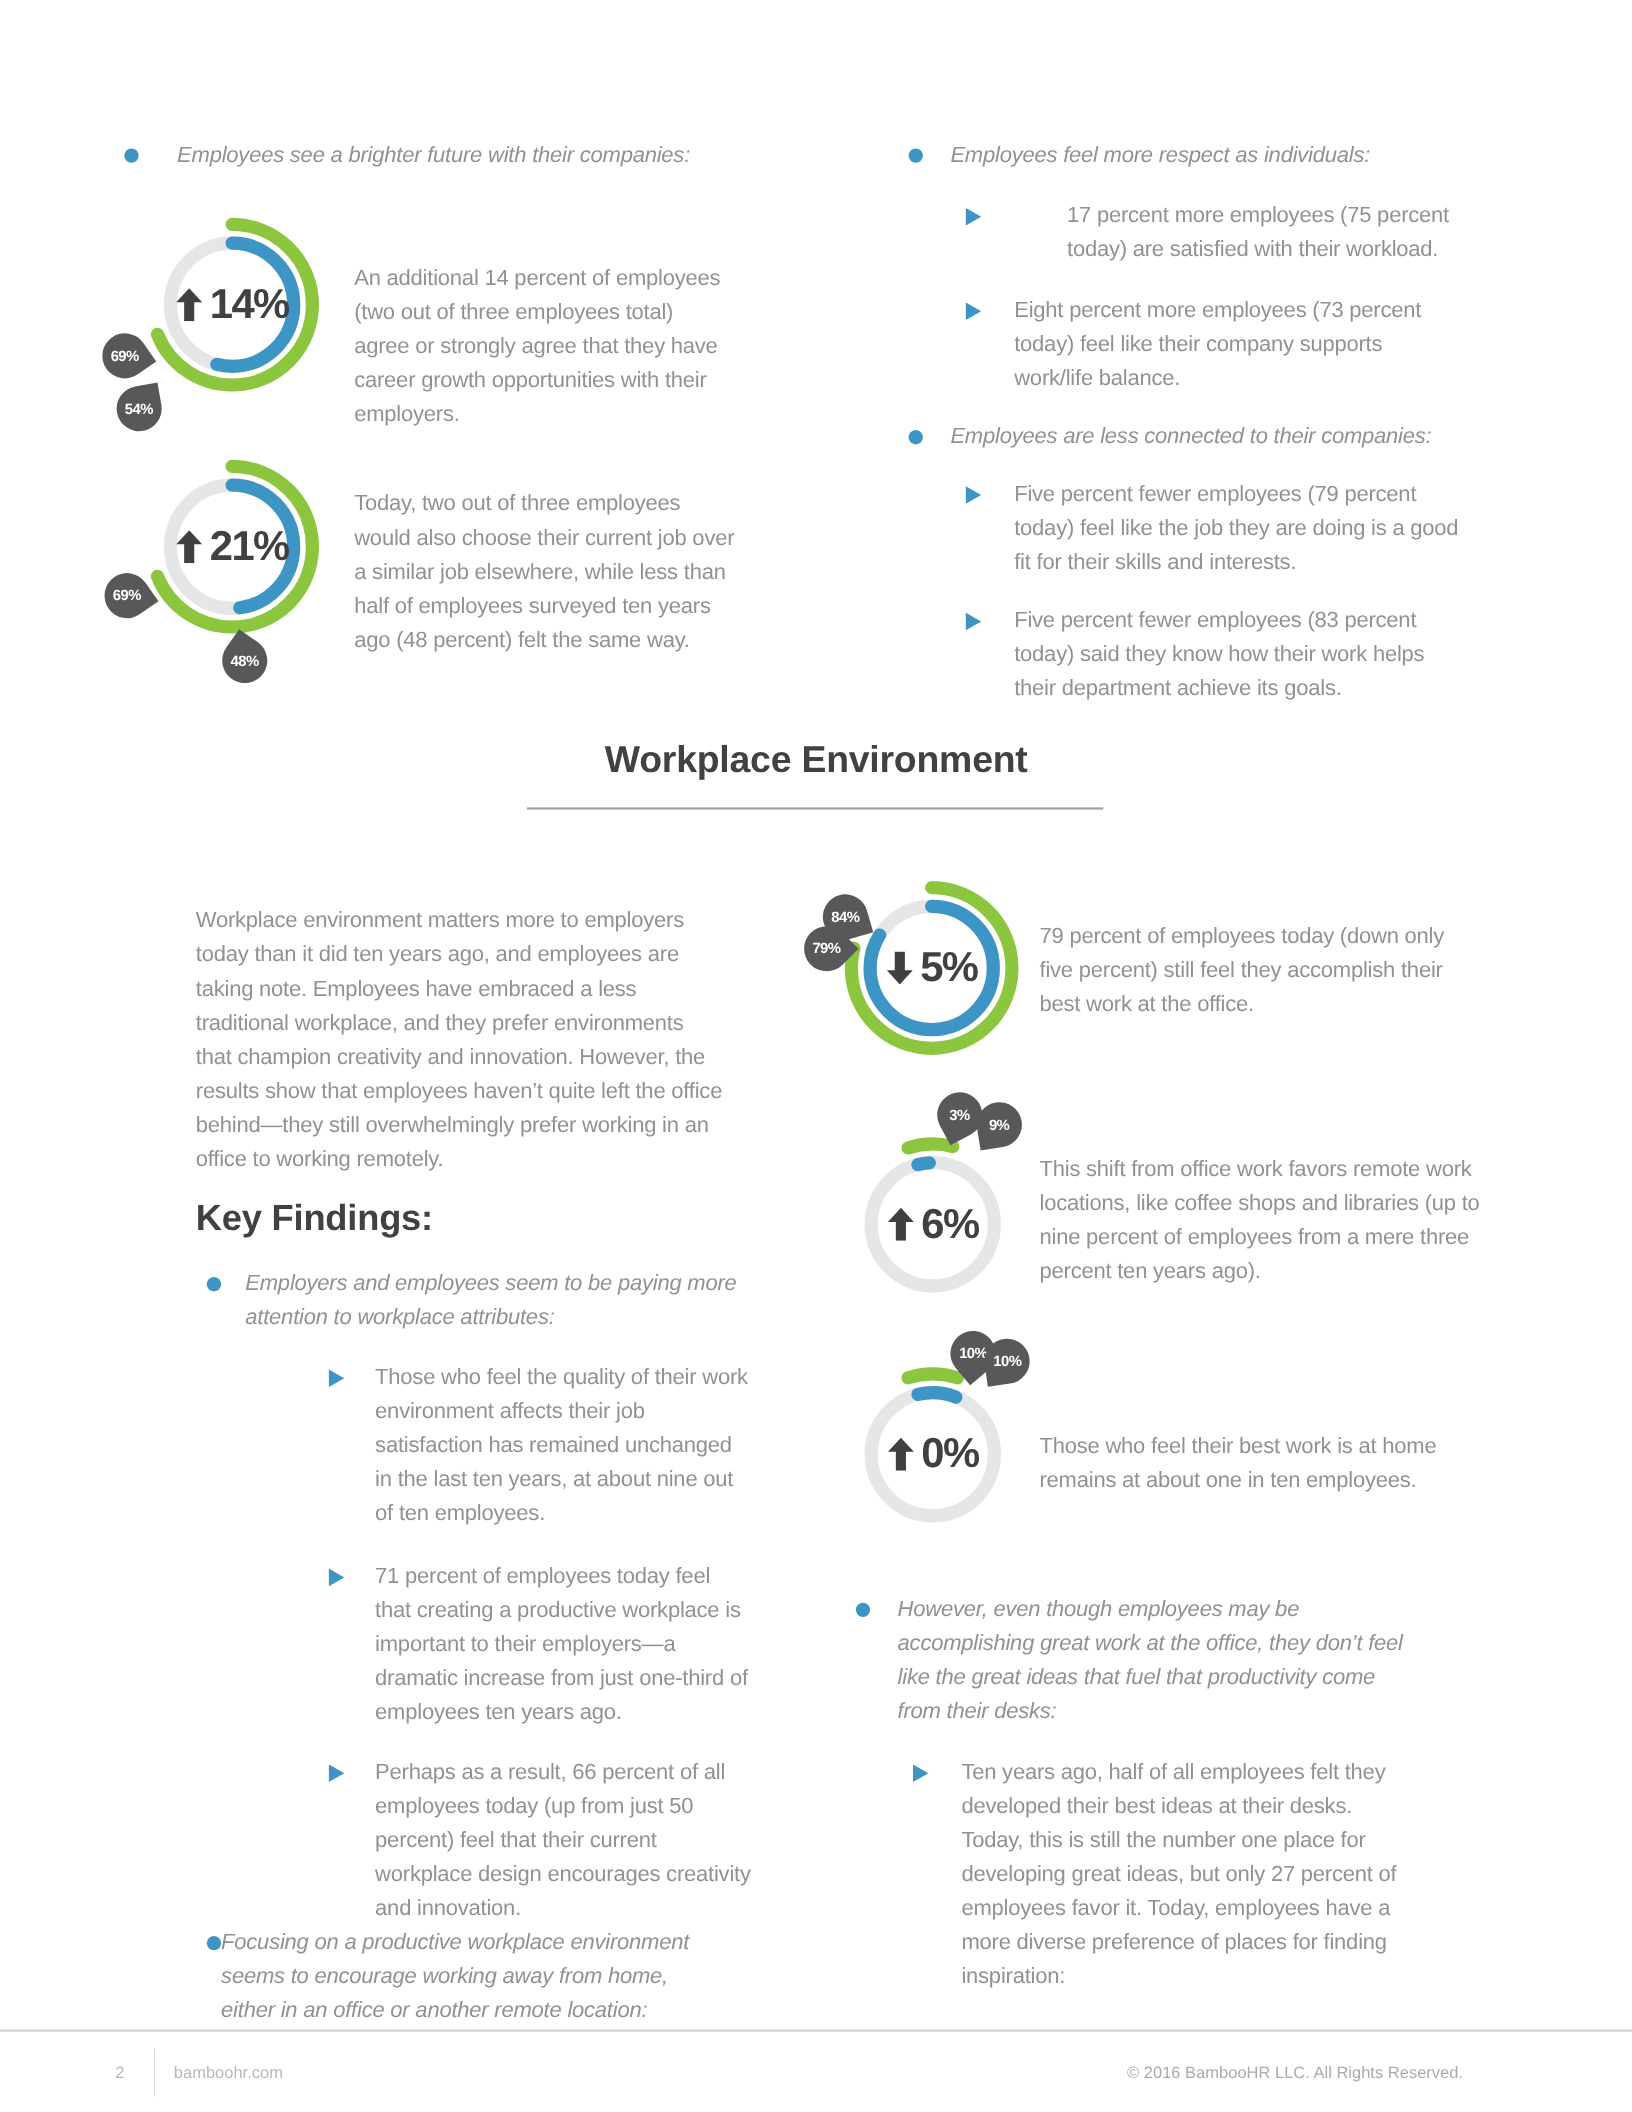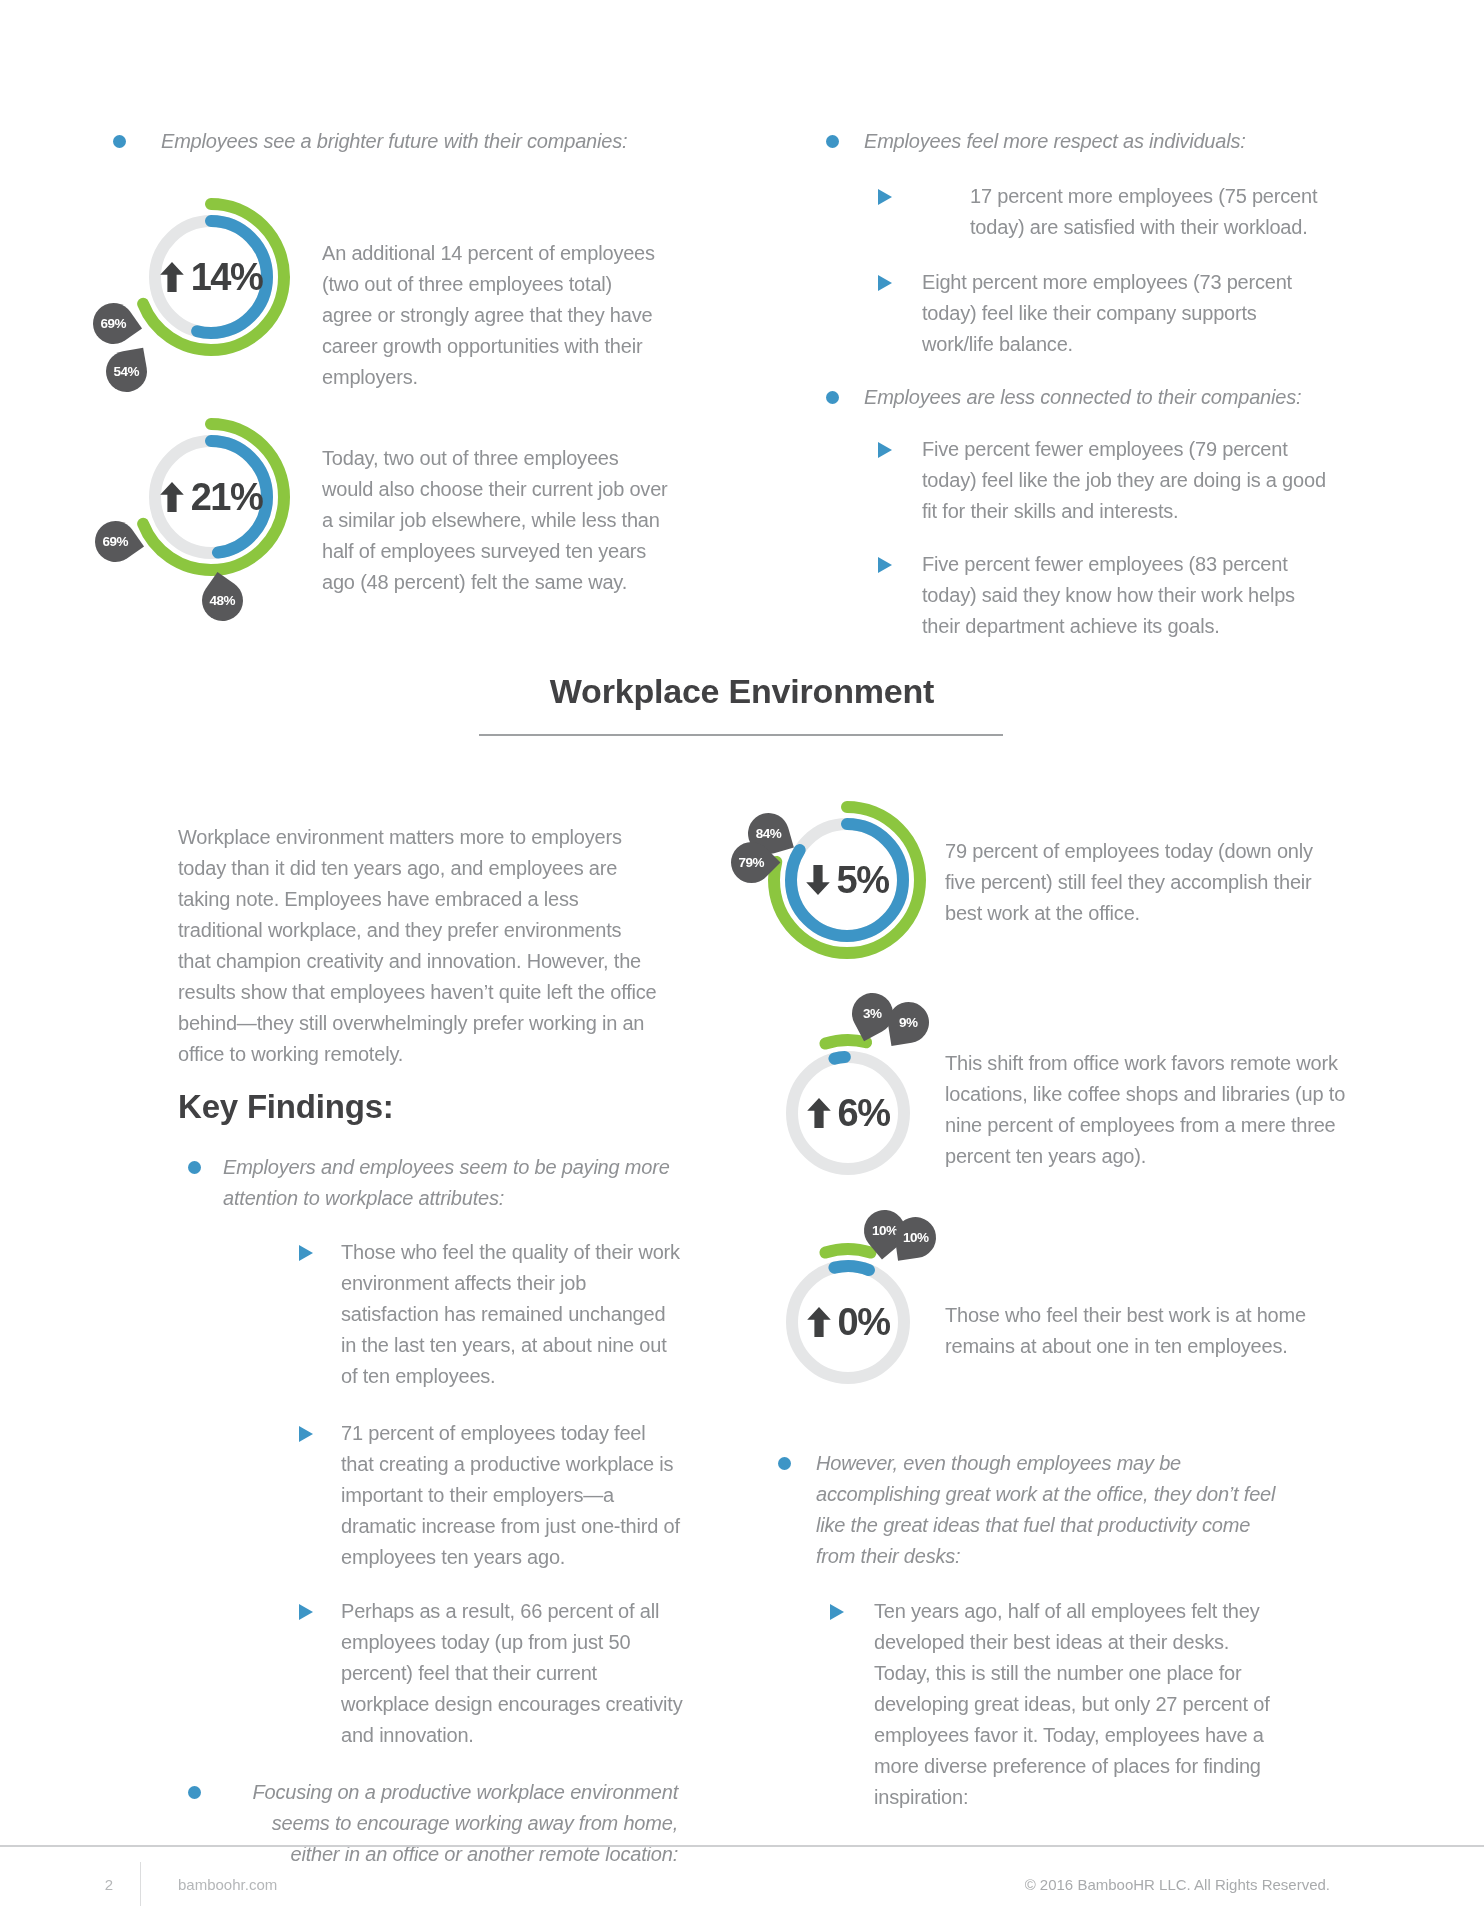--- a/index.html
+++ b/index.html
@@ -36,21 +36,21 @@
   
   .sec-title{position:absolute;left:0;top:672px;width:100%;text-align:center;
        font-size:34px;font-weight:bold;color:var(--heading,#414143);letter-spacing:-0.2px;}
   .sec-underline{position:absolute;left:479px;top:734px;width:524px;height:0;border-top:2px solid #9FA1A3;}
   .kf-title{font-size:33px;font-weight:bold;color:var(--heading,#414143);line-height:30px;letter-spacing:-0.2px;}
 
   
   .footer-rule{position:absolute;left:0;top:1845px;width:100%;height:2px;background:#CFD0D2;}
   .f-page{position:absolute;left:98px;top:1876px;width:22px;text-align:center;font-size:15px;color:#B5B7B9;}
   .f-div{position:absolute;left:140px;top:1862px;width:1px;height:44px;background:#DCDDDE;}
-  .f-site{position:absolute;left:158px;top:1876px;font-size:15px;color:#B5B7B9;text-decoration:none;margin-left:20px;}
+  .f-site{position:absolute;left:158px;top:1876px;font-size:15px;color:#B5B7B9;text-decoration:none;}
   .f-copy{position:absolute;right:154px;top:1876px;font-size:15px;color:#A9ABAD;}
 </style>
 </head>
 <body>
 
 <div class="page">
 
   <div class="abs brow" style="left:113px;top:126px;width:540px;gap:35px;">
     <span class="dot"></span>
     <p style="width:500px;">Employees see a brighter future with their companies:</p>
@@ -141,21 +141,21 @@
       <p style="width:350px;">Those who feel the quality of their work environment affects their job satisfaction has remained unchanged in the last ten years, at about nine out of ten employees.</p>
     </div>
     <div class="srow" style="margin-top:26px;padding-left:121px;gap:14px;">
       <span class="tri"></span>
       <p style="width:350px;">71 percent of employees today feel that creating a productive workplace is important to their employers—a dramatic increase from just one-third of employees ten years ago.</p>
     </div>
     <div class="srow" style="margin-top:23px;padding-left:121px;gap:14px;">
       <span class="tri"></span>
       <p style="width:350px;">Perhaps as a result, 66 percent of all employees today (up from just 50 percent) feel that their current workplace design encourages creativity and innovation.</p>
     </div>
-    <div class="brow" style="margin-top:26px;padding-left:10px;gap:22px;text-align:right;">
+    <div class="brow" style="padding-left:10px;">
       <span class="dot"></span>
       <p style="width:455px;">Focusing on a productive workplace environment seems to encourage working away from home, either in an office or another remote location:</p>
     </div>
   </div>
 
   <div class="donut" style="left:752px;top:785px;">
     <svg class="rings" width="190" height="190" viewBox="0 0 190 190">
       <circle class="ring" cx="95" cy="95" r="56"></circle>
       <circle class="past" cx="95" cy="95" r="56" pathLength="100" transform="rotate(-90 95 95)" stroke-dasharray="84 16"></circle>
       <circle class="today" cx="95" cy="95" r="73" pathLength="100" transform="rotate(-90 95 95)" stroke-dasharray="79 21"></circle>

